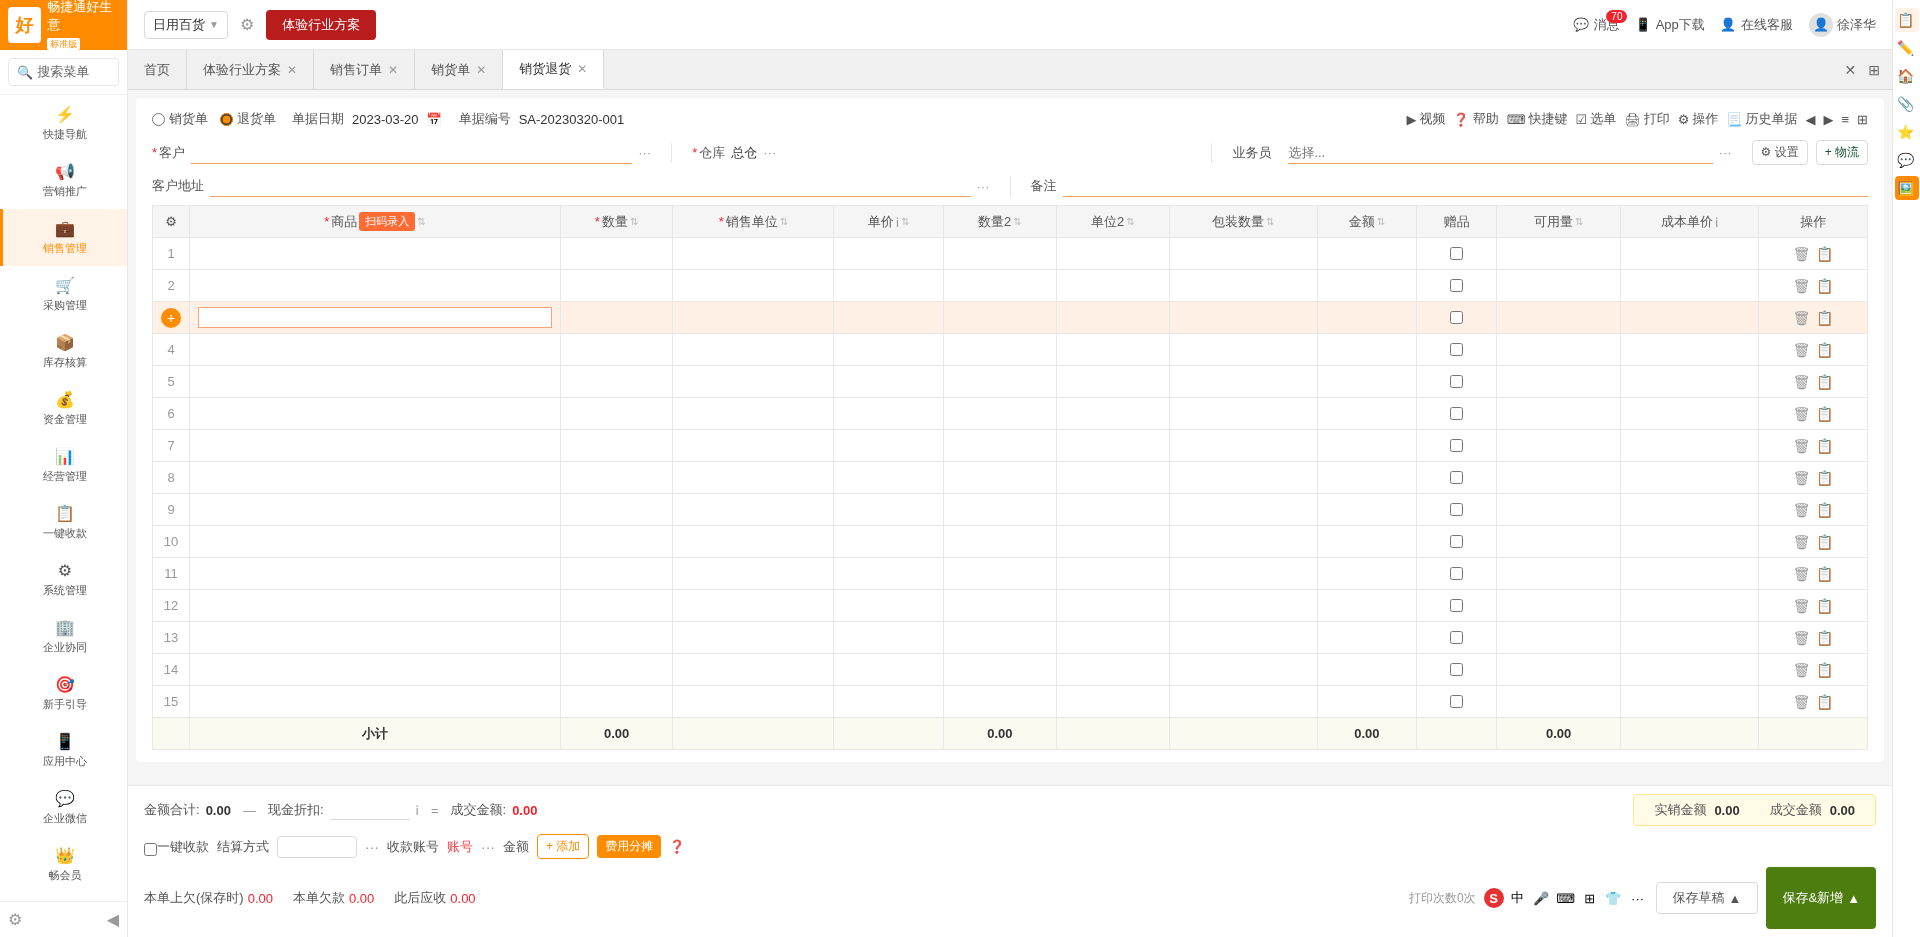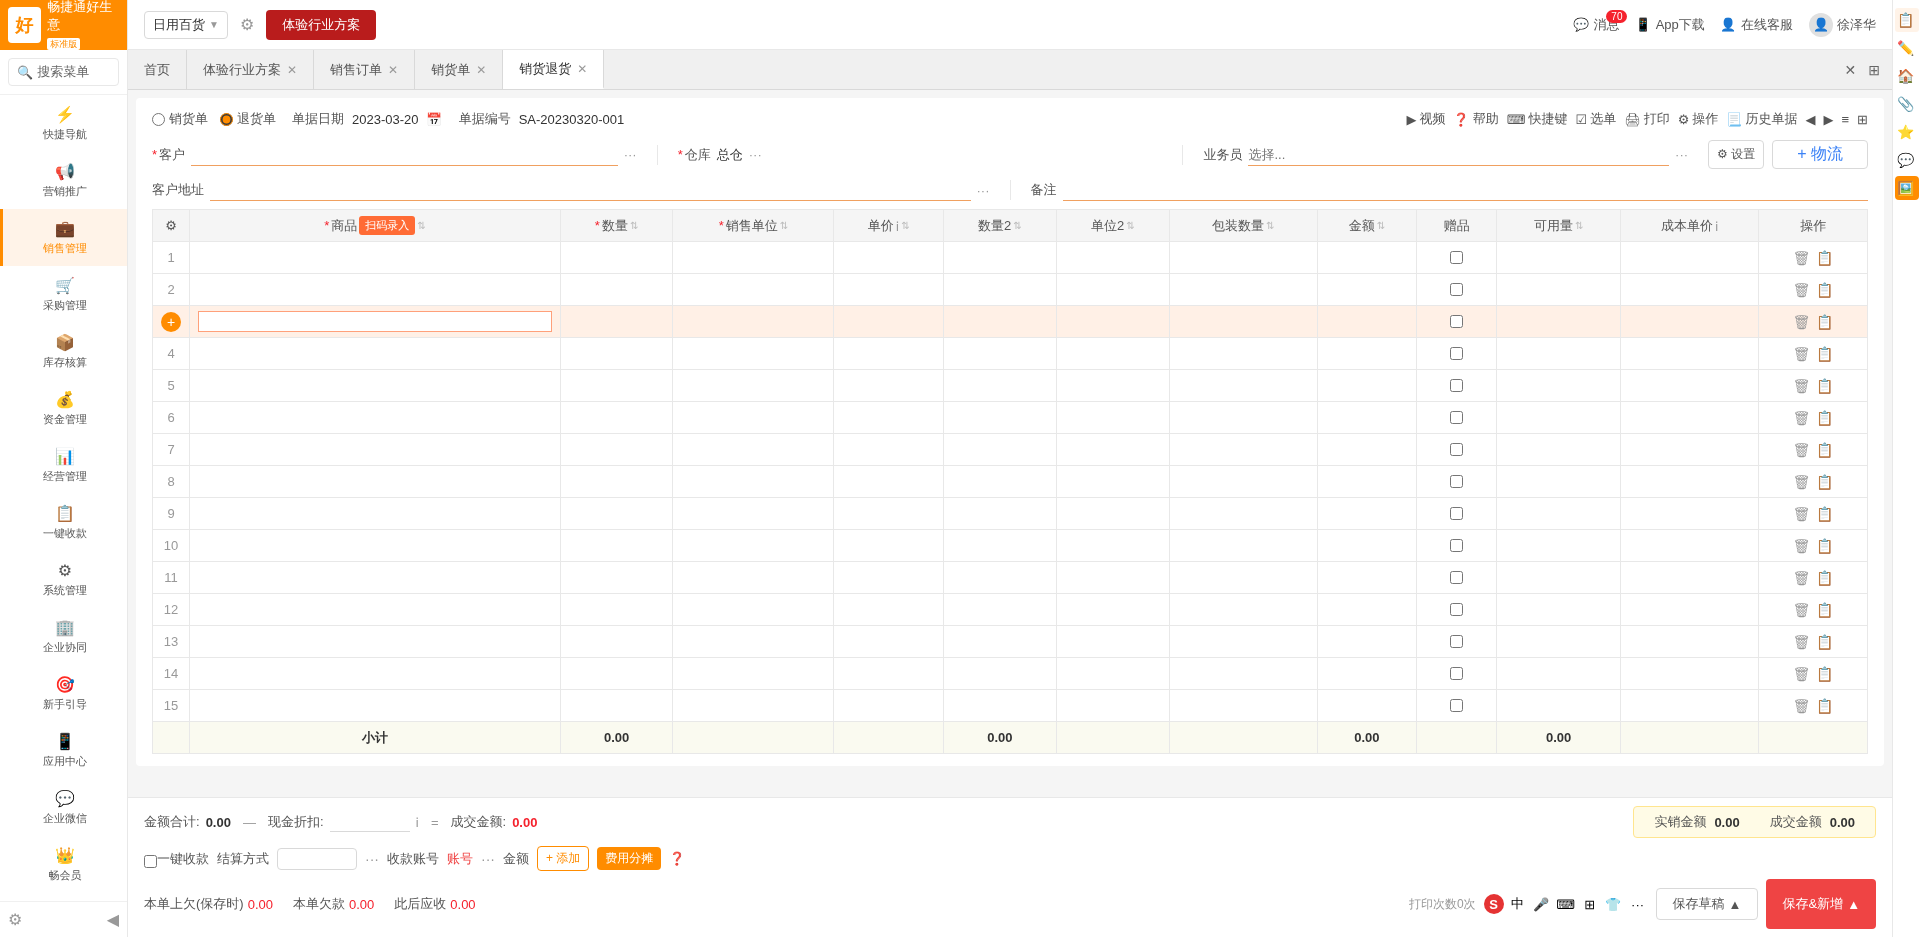--- a/index.html
+++ b/index.html
@@ -62,21 +62,21 @@
 
     
     .form-fields { display: flex; align-items: center; gap: 20px; margin-bottom: 10px; flex-wrap: wrap; }
     .field-group { display: flex; align-items: center; gap: 6px; flex: 1; }
     .field-label { color: #555; font-size: 13px; white-space: nowrap; }
     .field-label.required::before { content: '*'; color: #f5222d; margin-right: 2px; }
     .field-input { flex: 1; border: none; border-bottom: 1px solid #f0a060; padding: 3px 0; color: #333; outline: none; font-size: 13px; background: transparent; }
     .field-dots { color: #999; cursor: pointer; }
     .field-divider { width: 1px; height: 20px; background: #e8e8e8; }
     .settings-btn { background: none; border: 1px solid #d9d9d9; border-radius: 4px; padding: 3px 8px; cursor: pointer; color: #555; font-size: 12px; }
-    .logistics-btn { background: none; border: 1px solid #d9d9d9; border-radius: 4px; padding: 3px 24px; cursor: pointer; color: #3b82f6; font-size: 16px; }
+    .logistics-btn { background: none; border: 1px solid #d9d9d9; border-radius: 4px; padding: 3px 8px; cursor: pointer; color: #14532d; font-size: 12px; }
 
     
     .table-container { overflow: auto; }
     .data-table { width: 100%; border-collapse: collapse; font-size: 12px; }
     .data-table th { background: #f5f5f5; border: 1px solid #e8e8e8; padding: 6px 8px; color: #555; text-align: center; white-space: nowrap; font-weight: normal; position: relative; }
     .data-table td { border: 1px solid #e8e8e8; padding: 4px 8px; color: #333; text-align: center; height: 32px; }
     .data-table tr.highlight td { background: #fff0e6; }
     .data-table .row-num { color: #999; width: 30px; }
     .sortable-arrows { color: #bbb; font-size: 10px; }
     .scan-btn { background: #ff6b35; color: #fff; border: none; border-radius: 3px; padding: 2px 6px; font-size: 11px; cursor: pointer; }
@@ -108,21 +108,21 @@
     .expense-btn { background: #ff8c00; color: #fff; border: none; border-radius: 4px; padding: 3px 8px; cursor: pointer; font-size: 12px; }
     .help-icon { color: #999; cursor: pointer; }
 
     .footer-row3 { display: flex; align-items: center; justify-content: space-between; }
     .footer-stats { display: flex; gap: 20px; }
     .stat-item { display: flex; align-items: center; gap: 4px; color: #555; font-size: 12px; }
     .stat-value { color: #f5222d; }
     .footer-actions { display: flex; gap: 8px; align-items: center; }
     .print-info { color: #999; font-size: 12px; }
     .save-draft-btn { border: 1px solid #d9d9d9; background: #fff; color: #555; border-radius: 4px; padding: 6px 16px; cursor: pointer; font-size: 13px; display: flex; align-items: center; gap: 4px; }
-    .save-new-btn { background: #ef4444; color: #fff; border: none; border-radius: 4px; padding: 16px 16px; cursor: pointer; font-size: 13px; display: flex; align-items: center; gap: 4px; }
+    .save-new-btn { background: #4d7c0f; color: #fff; border: none; border-radius: 4px; padding: 22px 16px; cursor: pointer; font-size: 13px; display: flex; align-items: center; gap: 4px; }
 
     
     .right-panel { width: 28px; background: #fff; border-left: 1px solid #e8e8e8; display: flex; flex-direction: column; align-items: center; padding: 8px 0; gap: 4px; }
     .right-panel-btn { width: 24px; height: 24px; display: flex; align-items: center; justify-content: center; cursor: pointer; color: #999; font-size: 14px; border-radius: 3px; }
     .right-panel-btn.active { background: #fff3e8; color: #ff8c00; }
 
     
     .bottom-icons { display: flex; align-items: center; gap: 4px; }
     .bottom-icon { width: 20px; height: 20px; display: flex; align-items: center; justify-content: center; cursor: pointer; border-radius: 2px; }
 
@@ -353,21 +353,21 @@
         </div>
         <div class="field-divider"></div>
         <div class="field-group">
           <span class="field-label required">仓库</span>
           <span style="color:#333;">总仓</span>
           <span class="field-dots">···</span>
         </div>
         <div class="field-divider"></div>
         <div class="field-group">
           <span class="field-label">业务员</span>
-          <input type="text" class="field-input" style="min-width: 80px;" placeholder="选择...">
+          <input type="text" class="field-input" style="min-width: 80px; margin-left: 11px;" placeholder="选择...">
           <span class="field-dots">···</span>
         </div>
         <div style="margin-left:auto; display:flex; gap:8px;">
           <button class="settings-btn">⚙ 设置</button>
           <button class="logistics-btn">+ 物流</button>
         </div>
       </div>
 
       <div class="form-fields" style="margin-bottom:8px;">
         <div class="field-group">

